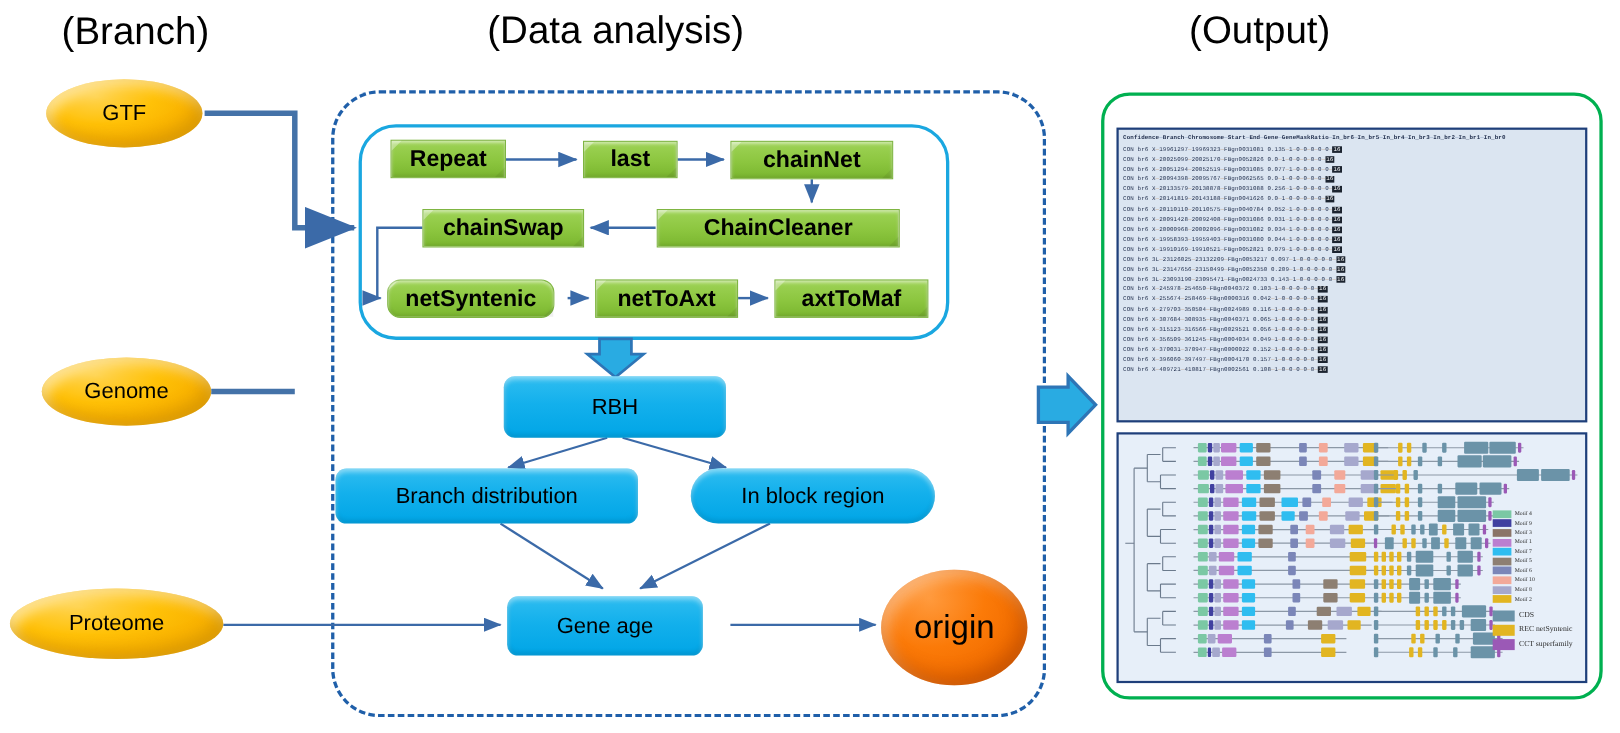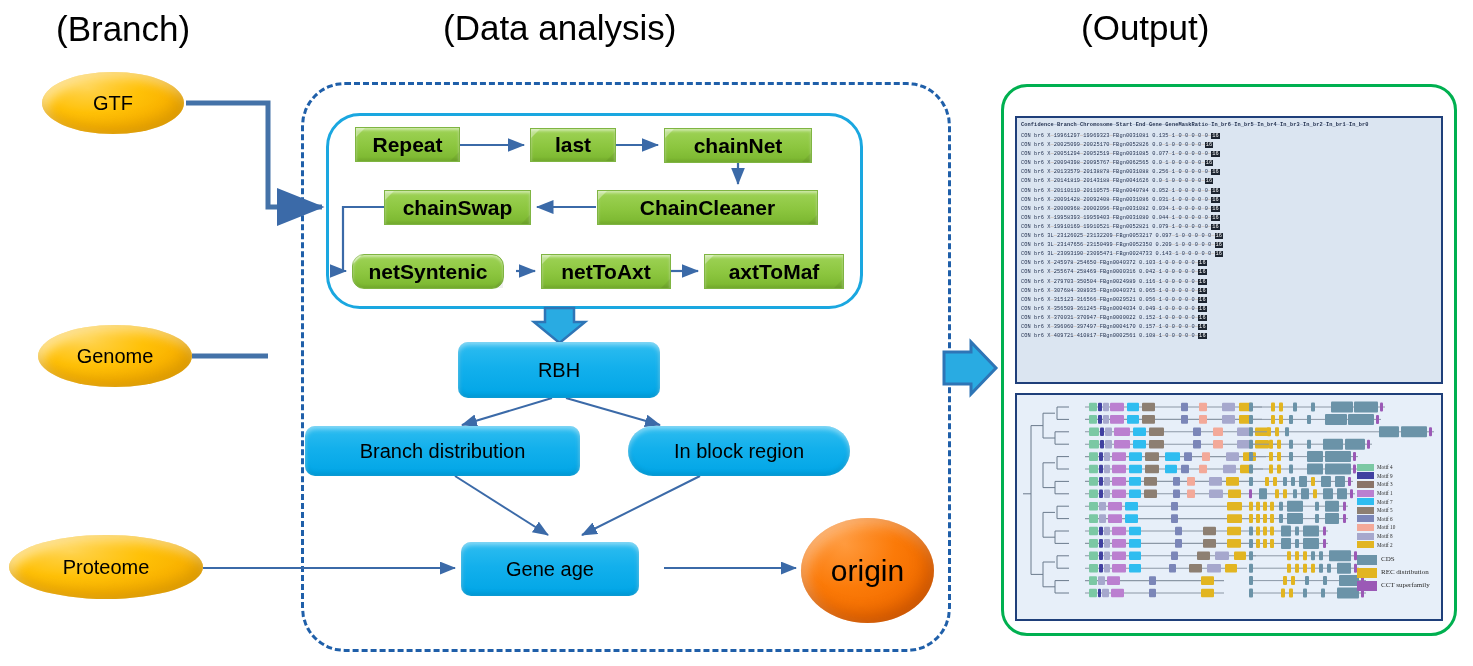--- a/index.html
+++ b/index.html
@@ -625,21 +625,21 @@
           <span class="lg-tx">Motif 2</span>
         </div>
       </div>
     <div id="dg-legend2">
         <div class="lg2-row">
           <span class="lg2-sw" style="background:#6b93a8"></span>
           <span class="lg2-tx">CDS</span>
         </div>
         <div class="lg2-row">
           <span class="lg2-sw" style="background:#e2b521"></span>
-          <span class="lg2-tx">REC distribution</span>
+          <span class="lg2-tx">REC netSyntenic</span>
         </div>
         <div class="lg2-row">
           <span class="lg2-sw" style="background:#9b59b6"></span>
           <span class="lg2-tx">CCT superfamily</span>
         </div>
       </div>
   </div>
 
 </div>
 

